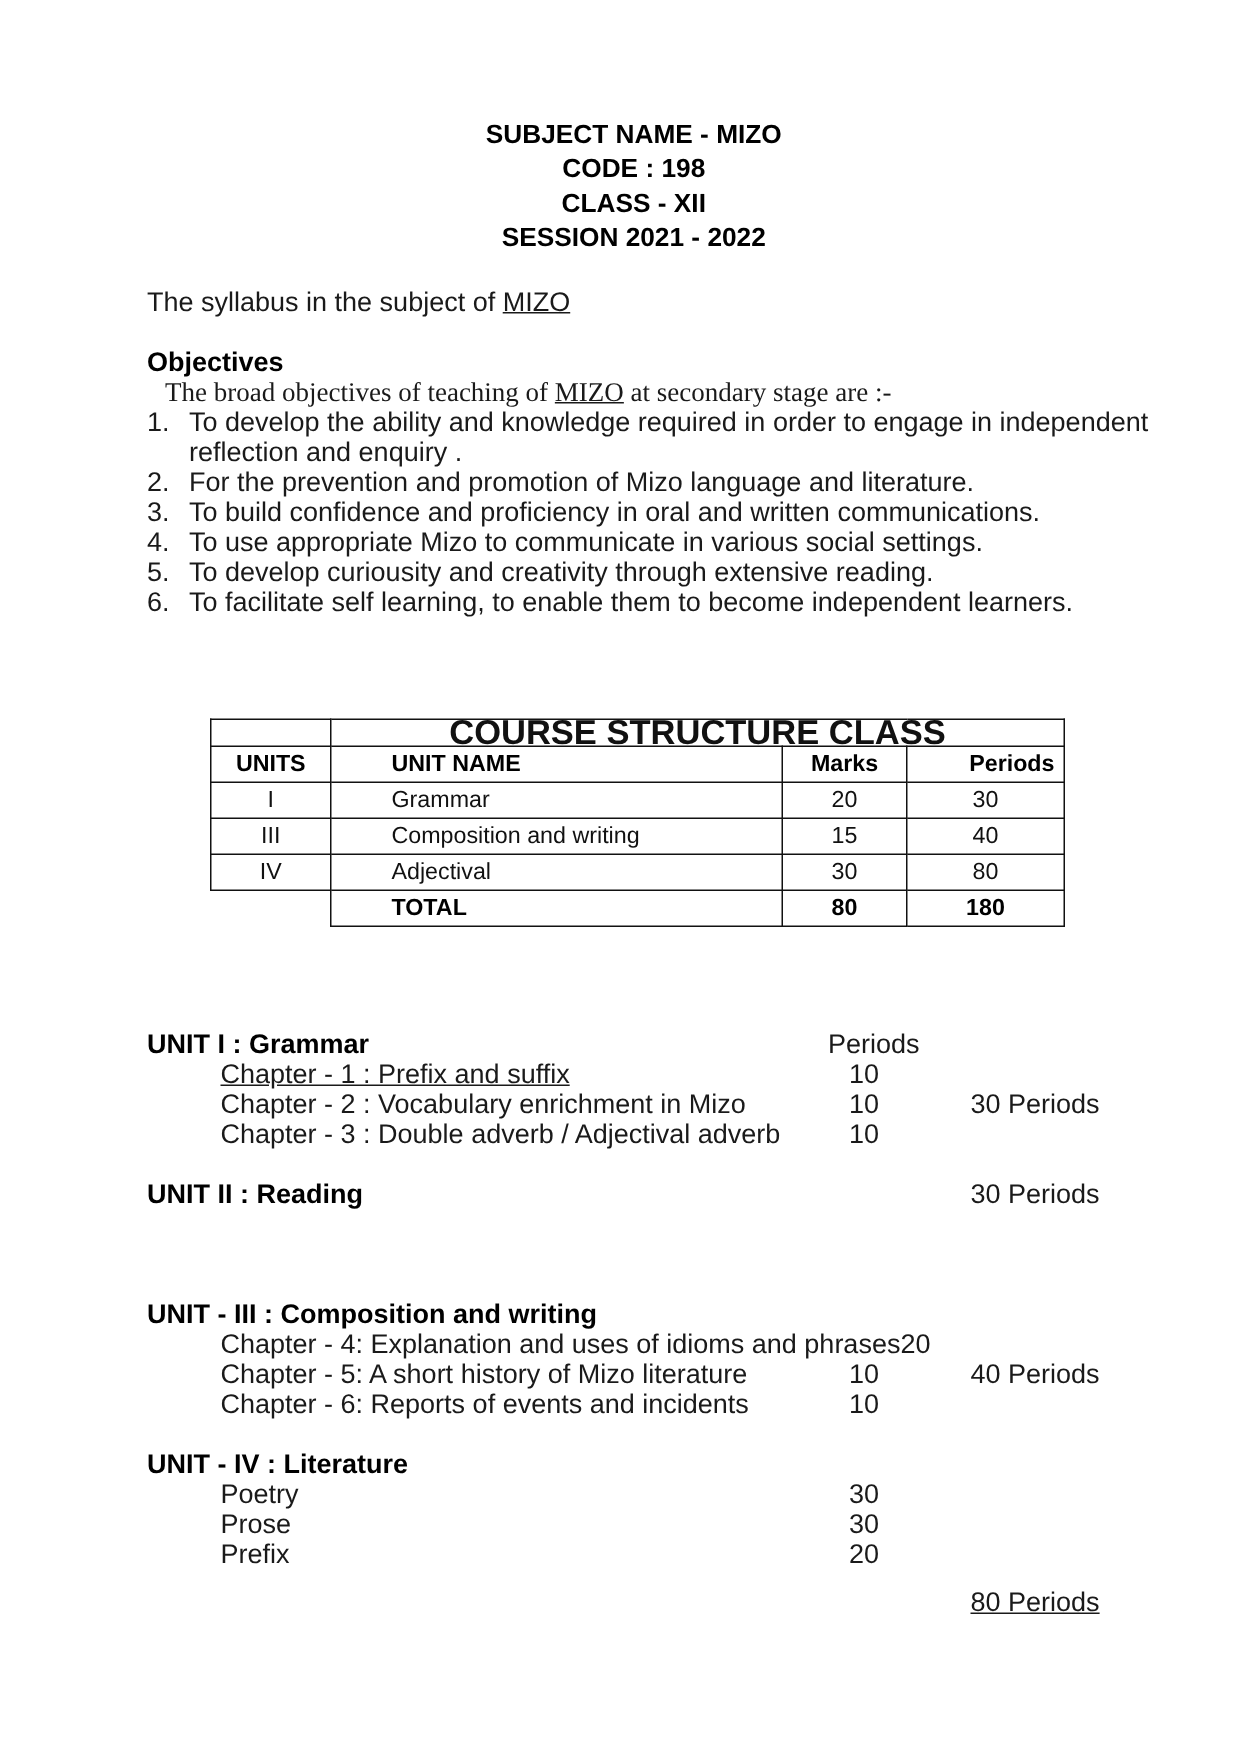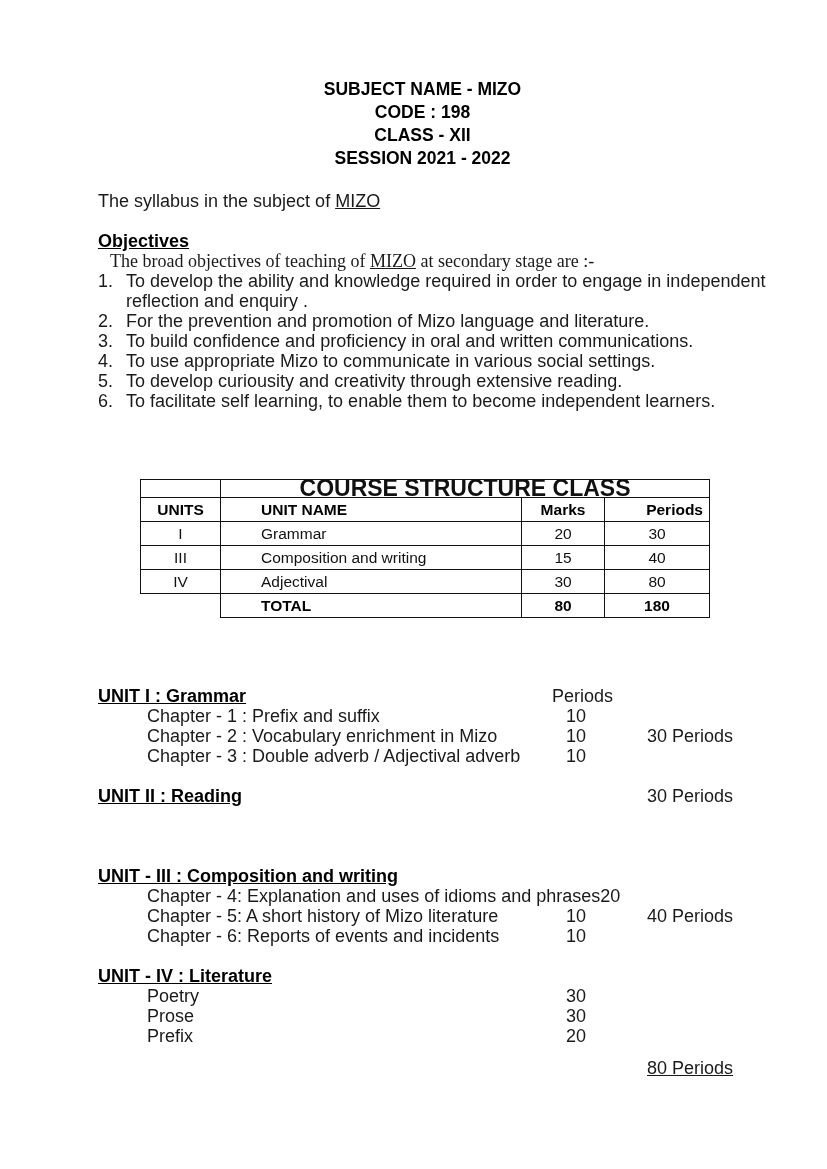--- a/index.html
+++ b/index.html
@@ -6,21 +6,21 @@
     body {
       width: 827px; height: 1169px; position: relative; overflow: hidden;
       font-family: "Liberation Sans", sans-serif; color: #111;
     }
     .abs { position: absolute; }
     .hdr {
       position: absolute; left: 0; width: 845px; text-align: center;
       font-weight: bold; font-size: 17.5px; line-height: 23px; color: #000;
     }
     .txt { font-size: 18px; line-height: 20px; white-space: nowrap; color: #1a1a1a; }
-    .bold { font-weight: bold; color: #000; text-decoration: underline; }
+    .bold { font-weight: bold; color: #000; }
     .u { text-decoration: underline; }
     .list-num { position: absolute; left: 98px; }
     .list-text { position: absolute; left: 126px; }
 
     table.course {
       position: absolute; left: 140px; top: 479px; border-collapse: collapse;
       font-size: 15.5px;
     }
     table.course td {
       border: 1.5px solid #111; height: 23px; padding: 0; line-height: 21px;
@@ -115,21 +115,21 @@
     <td class="c2 hb">TOTAL</td>
     <td class="c3 hb">80</td>
     <td class="c4 hb">180</td>
   </tr>
 </tbody>
   </table>
 
 <div>
   <div class="abs txt bold" style="left:98px; top:686px;">UNIT I : Grammar</div>
   <div class="abs txt" style="left:552px; top:686px;">Periods</div>
-  <div class="abs txt" style="left:147px; top:706px;">Chapter - 1 : Prefix and suffix</div>
+  <div class="abs txt" style="left:147px; top:706px;text-decoration:underline;">Chapter - 1 : Prefix and suffix</div>
   <div class="abs txt" style="left:566px; top:706px;">10</div>
   <div class="abs txt" style="left:147px; top:726px;">Chapter - 2 : Vocabulary enrichment in Mizo</div>
   <div class="abs txt" style="left:566px; top:726px;">10</div>
   <div class="abs txt" style="left:647px; top:726px;">30 Periods</div>
   <div class="abs txt" style="left:147px; top:746px;">Chapter - 3 : Double adverb / Adjectival adverb</div>
   <div class="abs txt" style="left:566px; top:746px;">10</div>
 </div>
 
 <div>
   <div class="abs txt bold" style="left:98px; top:786px;">UNIT II : Reading</div>

